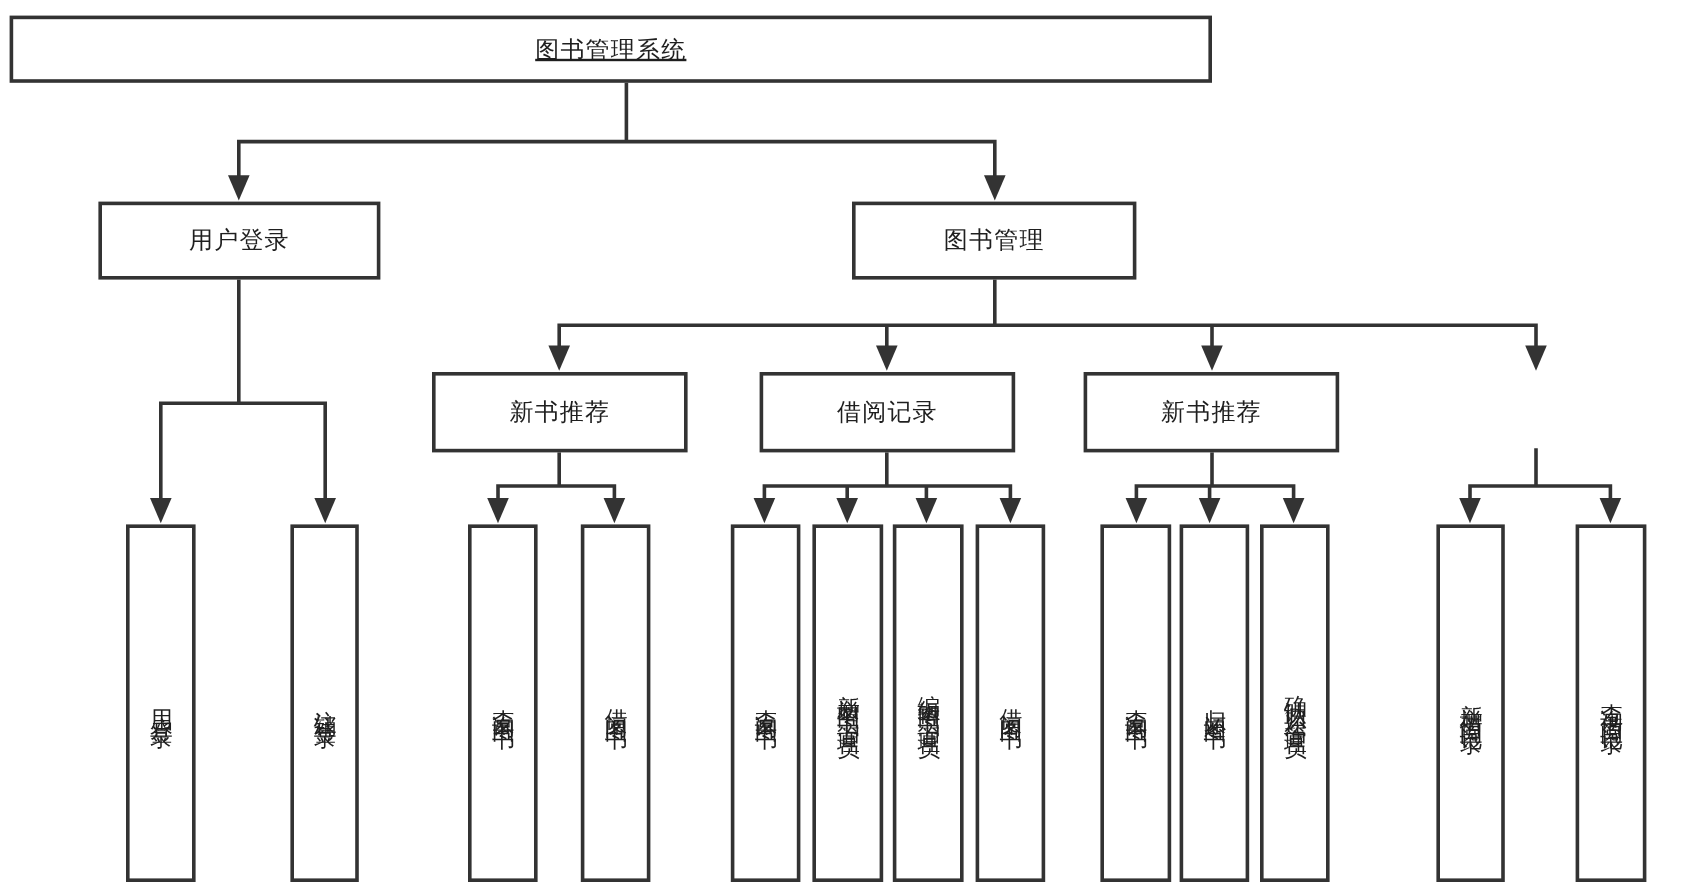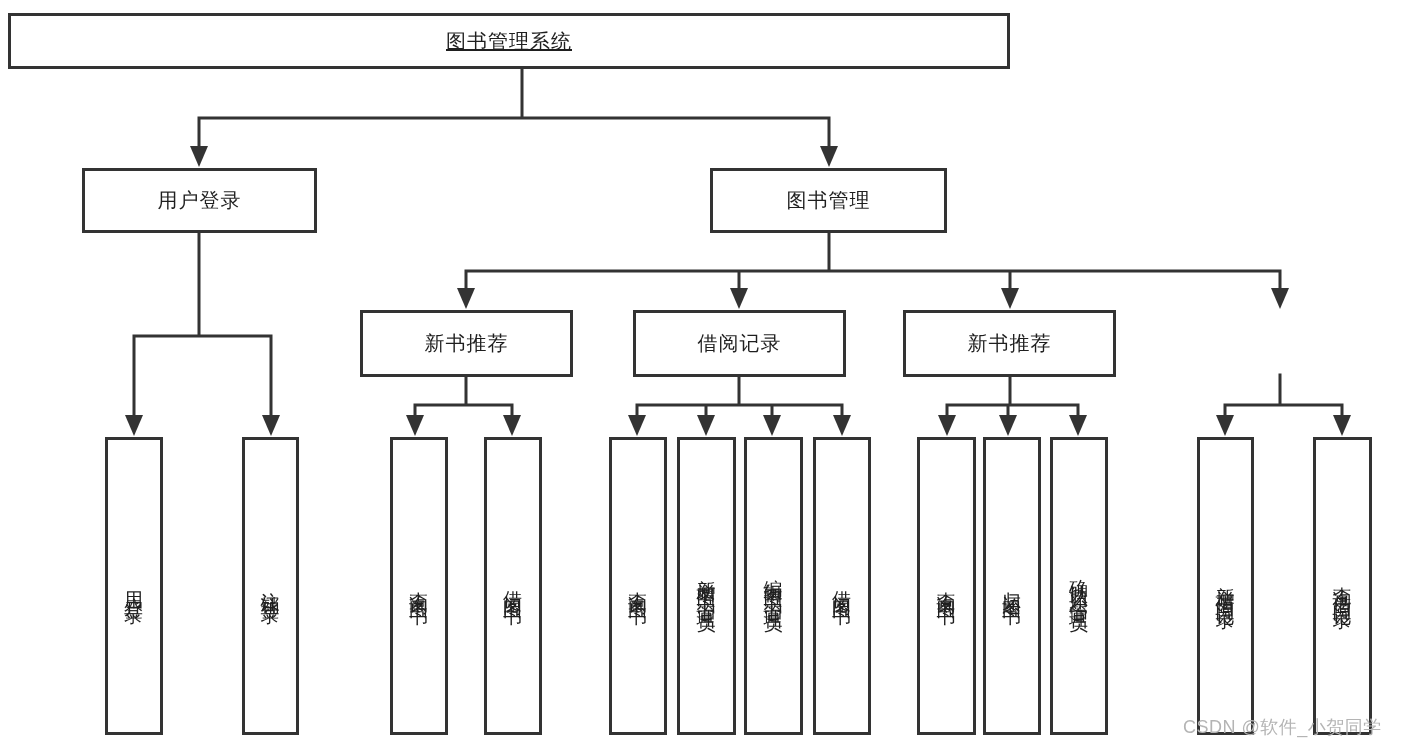--- a/index.html
+++ b/index.html
@@ -192,15 +192,14 @@
     <span class="v-text">确认归还（管理员）</span>
   </div>
 
   <div class="box v-box leaf n-e1">
     <span class="v-text">新增借阅记录</span>
   </div>
   <div class="box v-box leaf n-e2">
     <span class="v-text">查询借阅记录</span>
   </div>
 
-  <div class="watermark">CSDN @软件_小贺同学</div>
 
 </div>
 
 </body></html>

